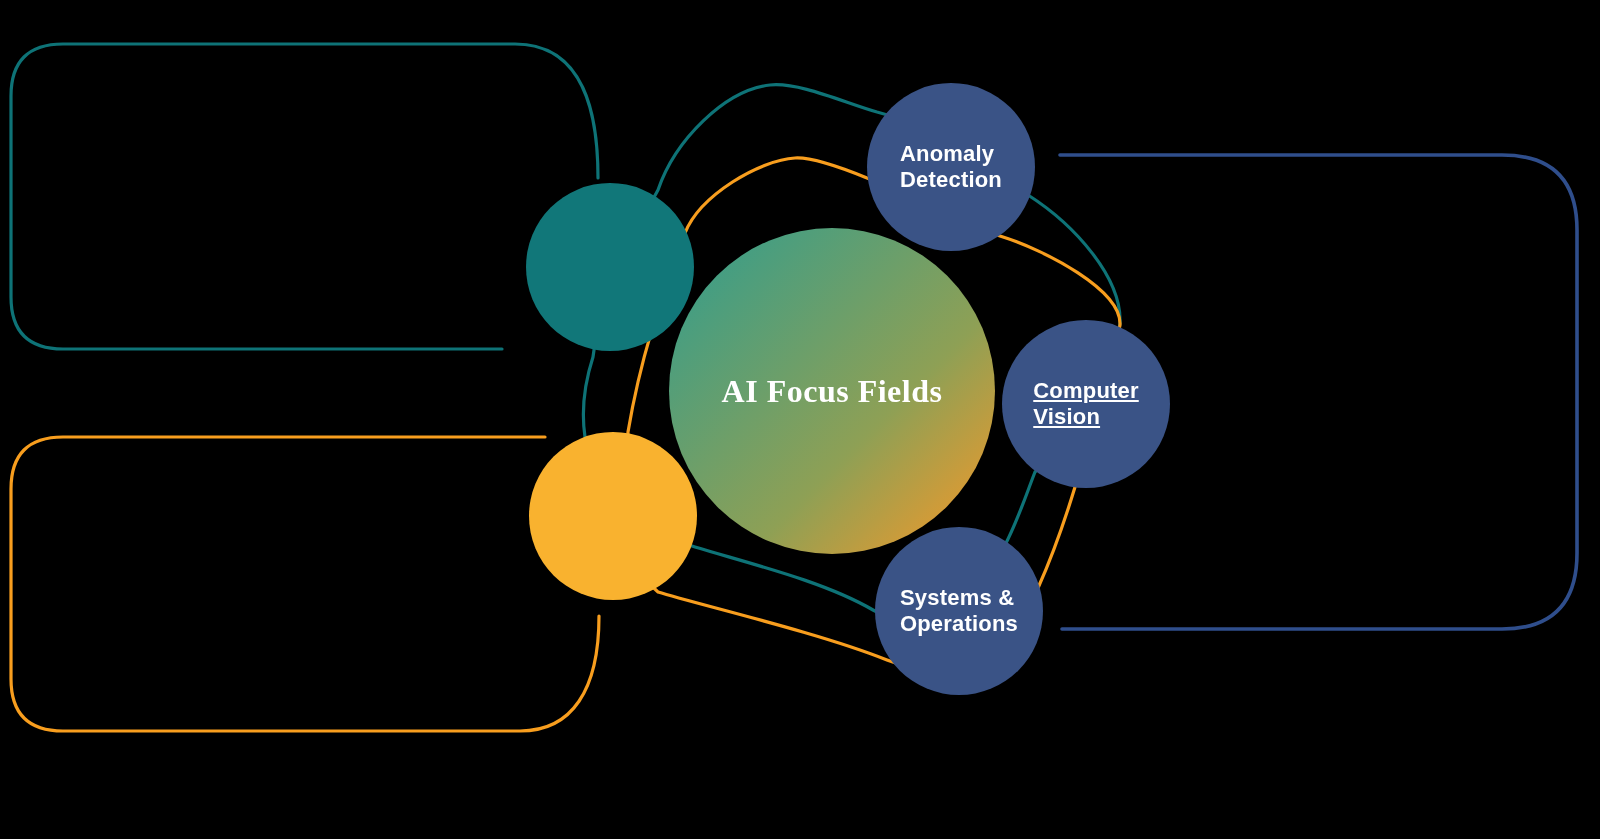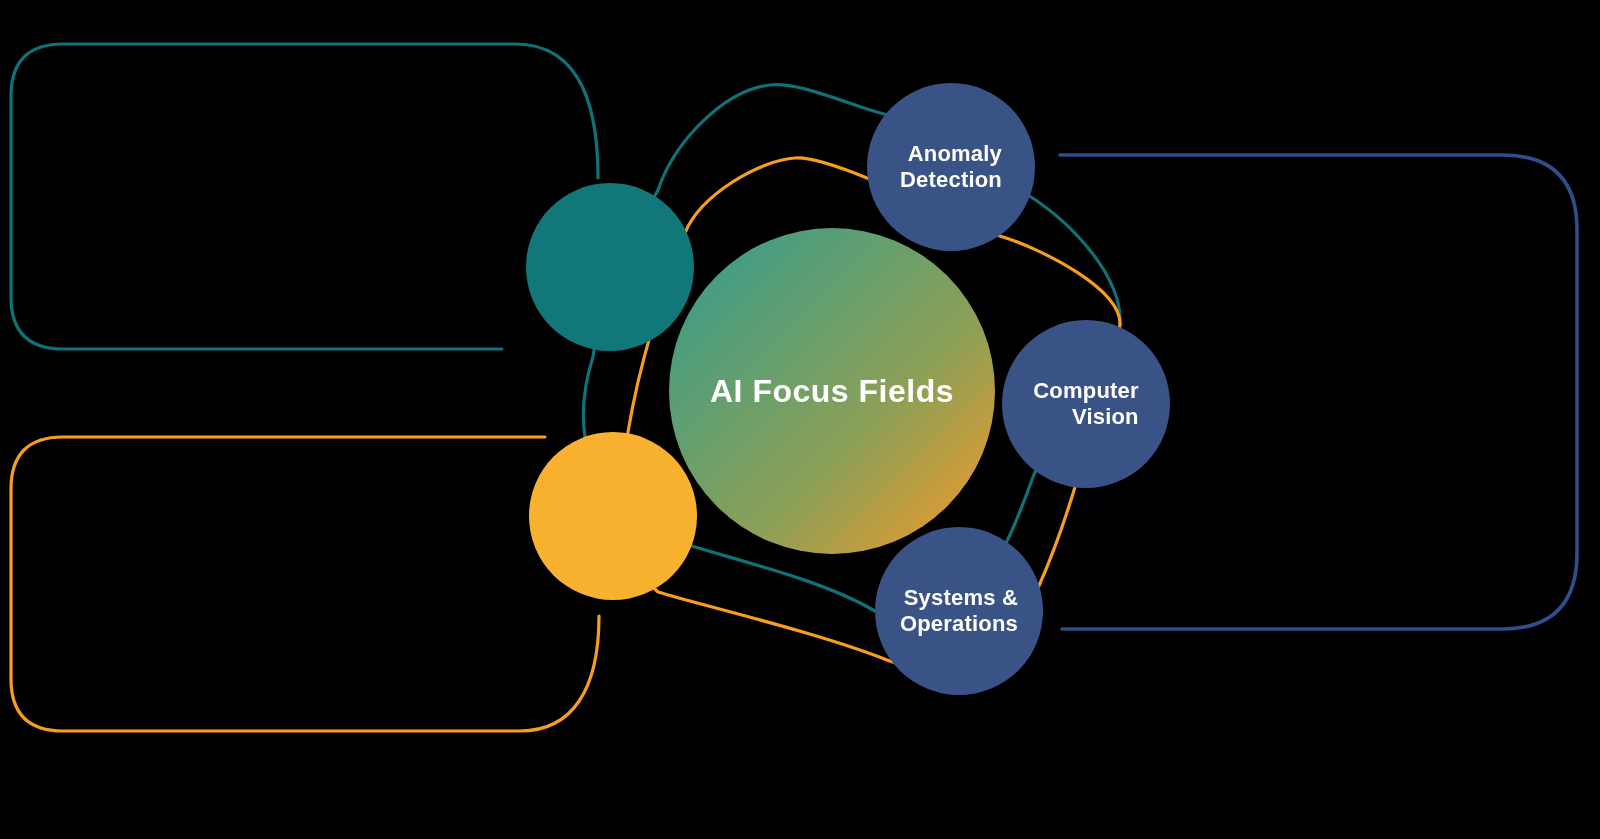--- a/index.html
+++ b/index.html
@@ -18,44 +18,45 @@
   .stage svg {
     position: absolute;
     inset: 0;
     display: block;
   }
   .node-label {
     position: absolute;
     display: flex;
     align-items: center;
     justify-content: center;
-    text-align: right;
+    text-align: left;
     color: #fff;
     font-weight: 700;
     white-space: pre-line;
     pointer-events: none;
     letter-spacing: 0.2px;
   }
   .satellite-label {
     width: 168px;
     height: 168px;
     font-size: 22px;
     line-height: 1.18;
   }
   .center-label {
     left: 669px;
     top: 228px;
     width: 326px;
     height: 326px;
     font-size: 32px;
     letter-spacing: 0.5px;
+    font-family: Liberation Serif, serif;
   }
   .label-llm        { left: 526px; top: 183px; }
   .label-anomaly    { left: 867px; top: 83px;  }
-  .label-cv         { left: 1002px; top: 320px; }
+  .label-cv         { left: 1002px; top: 320px; text-decoration: underline; }
   .label-sysops     { left: 875px; top: 527px; }
   .label-reinforce  { left: 529px; top: 432px; font-size: 21px; }
 </style>
 </head>
 <body>
 
 <div class="stage">
 
   <svg width="1600" height="839" viewBox="0 0 1600 839">
     <defs>

